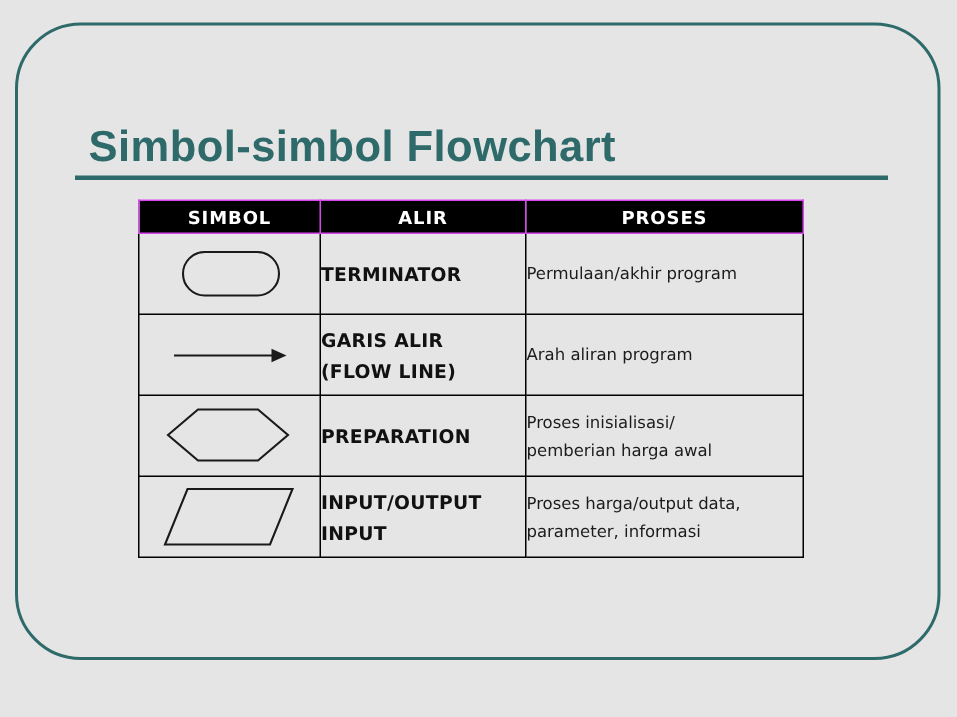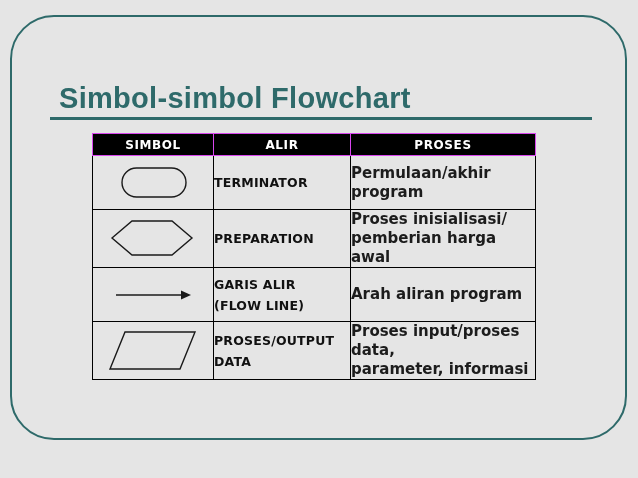--- a/index.html
+++ b/index.html
@@ -76,22 +76,22 @@
   }
   .cell-nama {
     font-size: 12.5px;
     font-weight: bold;
     color: #111111;
     letter-spacing: 0.2px;
     line-height: 21px;
     white-space: pre-line;
   }
   .cell-fungsi {
-    font-size: 15px;
-    font-weight: bold;
+    font-size: 11px;
+    font-weight: normal;
     color: #1c1c1c;
     line-height: 19px;
     white-space: pre-line;
   }
   .sym-svg { display: block; margin: 0 auto; }
   .sym-svg .outline {
     fill: none;
     stroke: #1a1a1a;
     stroke-width: 1.4;
   }
@@ -125,43 +125,43 @@
           <svg class="sym-svg" width="119" height="51" viewBox="0 0 119 51">
             <rect class="outline" x="28" y="11" width="64" height="29" rx="14.5" ry="14.5"></rect>
           </svg>
         </td>
         <td class="cell-nama">TERMINATOR</td>
         <td class="cell-fungsi">Permulaan/akhir program</td>
       </tr>
       <tr>
         <td>
           <svg class="sym-svg" width="119" height="51" viewBox="0 0 119 51">
-            <polygon class="outline" points="18,25 38,8 78,8 98,25 78,42 38,42"></polygon>
-          </svg>
-        </td>
-        <td class="cell-nama">PREPARATION</td>
-        <td class="cell-fungsi">Proses inisialisasi/
-pemberian harga awal</td>
-      </tr>
-      <tr>
-        <td>
-          <svg class="sym-svg" width="119" height="51" viewBox="0 0 119 51">
             <line class="outline" x1="22" y1="26" x2="88" y2="26"></line>
             <polygon class="solid" points="87,21.5 97,26 87,30.5"></polygon>
           </svg>
         </td>
         <td class="cell-nama">GARIS ALIR
 (FLOW LINE)</td>
         <td class="cell-fungsi">Arah aliran program</td>
       </tr>
       <tr>
         <td>
           <svg class="sym-svg" width="119" height="51" viewBox="0 0 119 51">
+            <polygon class="outline" points="18,25 38,8 78,8 98,25 78,42 38,42"></polygon>
+          </svg>
+        </td>
+        <td class="cell-nama">PREPARATION</td>
+        <td class="cell-fungsi">Proses inisialisasi/
+pemberian harga awal</td>
+      </tr>
+      <tr>
+        <td>
+          <svg class="sym-svg" width="119" height="51" viewBox="0 0 119 51">
             <polygon class="outline" points="31,7 101,7 86,44 16,44"></polygon>
           </svg>
         </td>
-        <td class="cell-nama">PROSES/OUTPUT DATA</td>
-        <td class="cell-fungsi">Proses input/proses data,
+        <td class="cell-nama">INPUT/OUTPUT INPUT</td>
+        <td class="cell-fungsi">Proses harga/output data,
 parameter, informasi</td>
       </tr>
     </tbody>
   </table>
 </div>
 
 </body></html>

